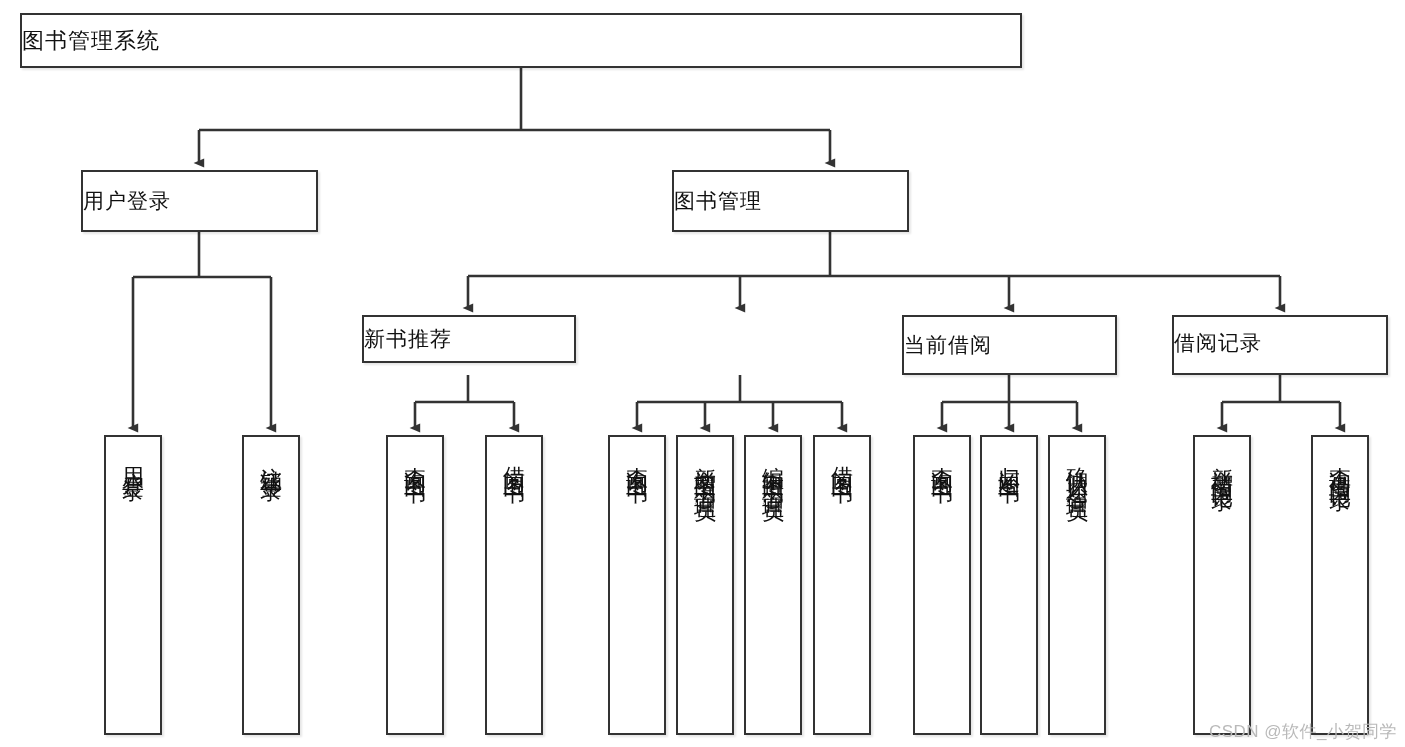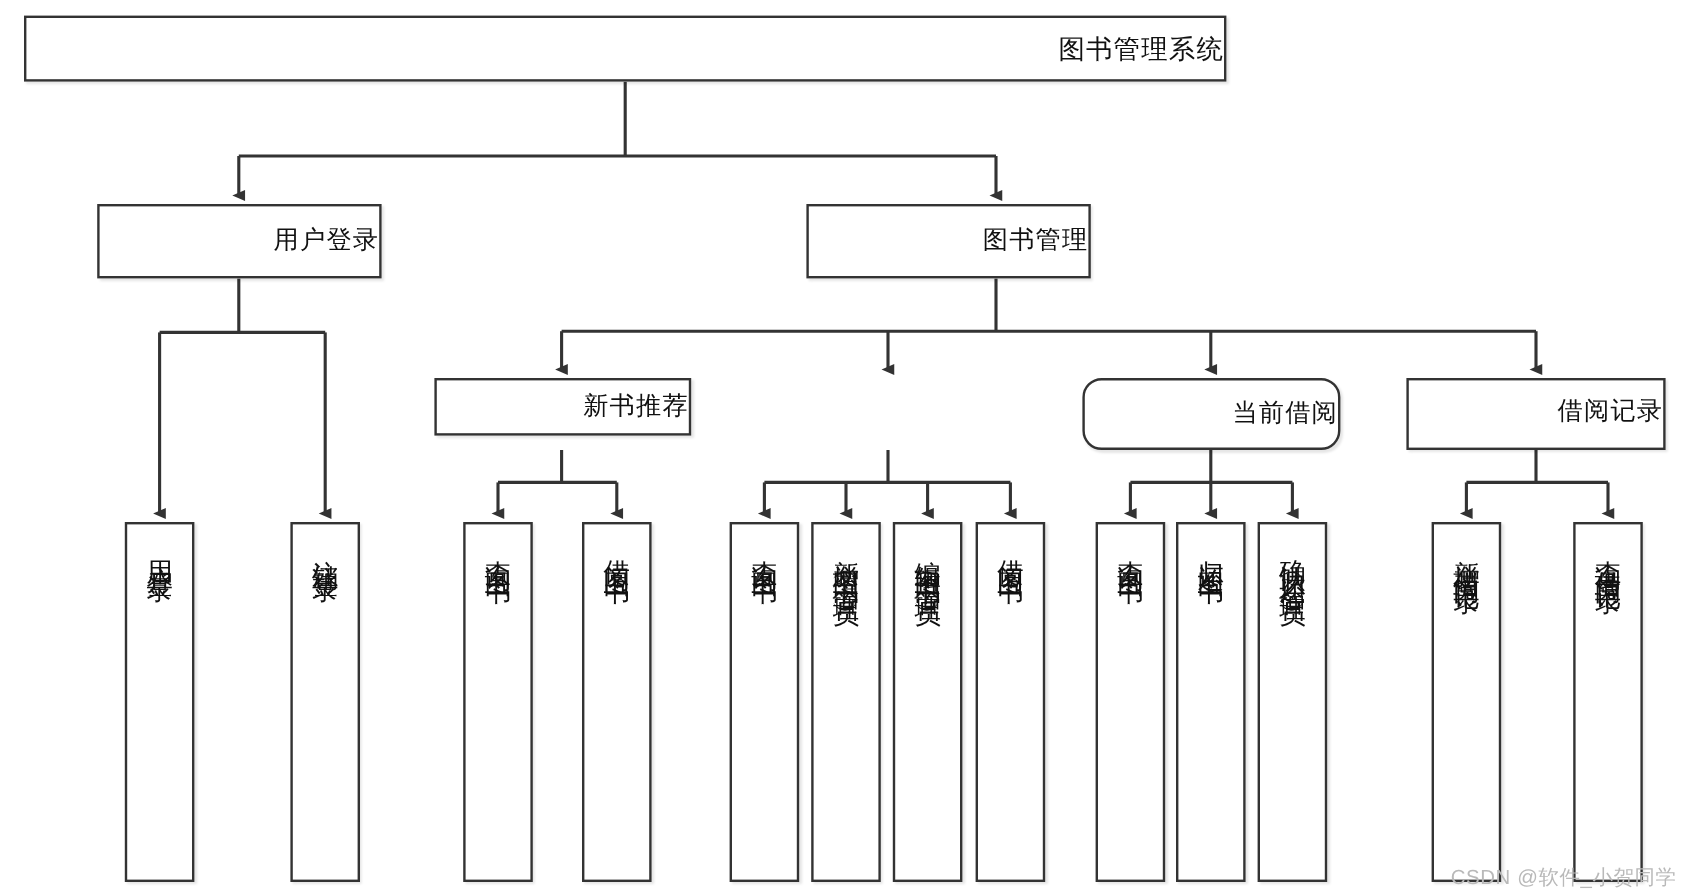--- a/index.html
+++ b/index.html
@@ -25,21 +25,21 @@
     height: 747px;
     pointer-events: none;
   }
   .node {
     position: absolute;
     box-sizing: border-box;
     border: 2.5px solid #333333;
     background: #ffffff;
     display: flex;
     align-items: center;
-    justify-content: flex-end;
+    justify-content: flex-start;
     color: #111111;
     box-shadow: 2px 2px 2px rgba(0,0,0,0.10);
   }
   .node-label {
     line-height: 1.18;
     letter-spacing: 1px;
     white-space: nowrap;
     text-align: center;
   }
   .h-node .node-label {
@@ -137,21 +137,21 @@
 
   <div class="node h-node" style="left:672px; top:170px; width:237px; height:62px;">
     <span class="node-label">图书管理</span>
   </div>
 
   <div class="node h-node" style="left:362px; top:315px; width:214px; height:48px;">
     <span class="node-label">新书推荐</span>
   </div>
 
 
-  <div class="node h-node" style="left:902px; top:315px; width:215px; height:60px;border-radius:16px;">
+  <div class="node h-node" style="left:902px; top:315px; width:215px; height:60px;">
     <span class="node-label">当前借阅</span>
   </div>
 
   <div class="node h-node" style="left:1172px; top:315px; width:216px; height:60px;font-family:Liberation Mono, monospace;">
     <span class="node-label">借阅记录</span>
   </div>
 
   <div class="node v-node" style="left:104px; top:435px; width:58px; height:300px;">
     <span class="node-label">用户登录</span>
   </div>

